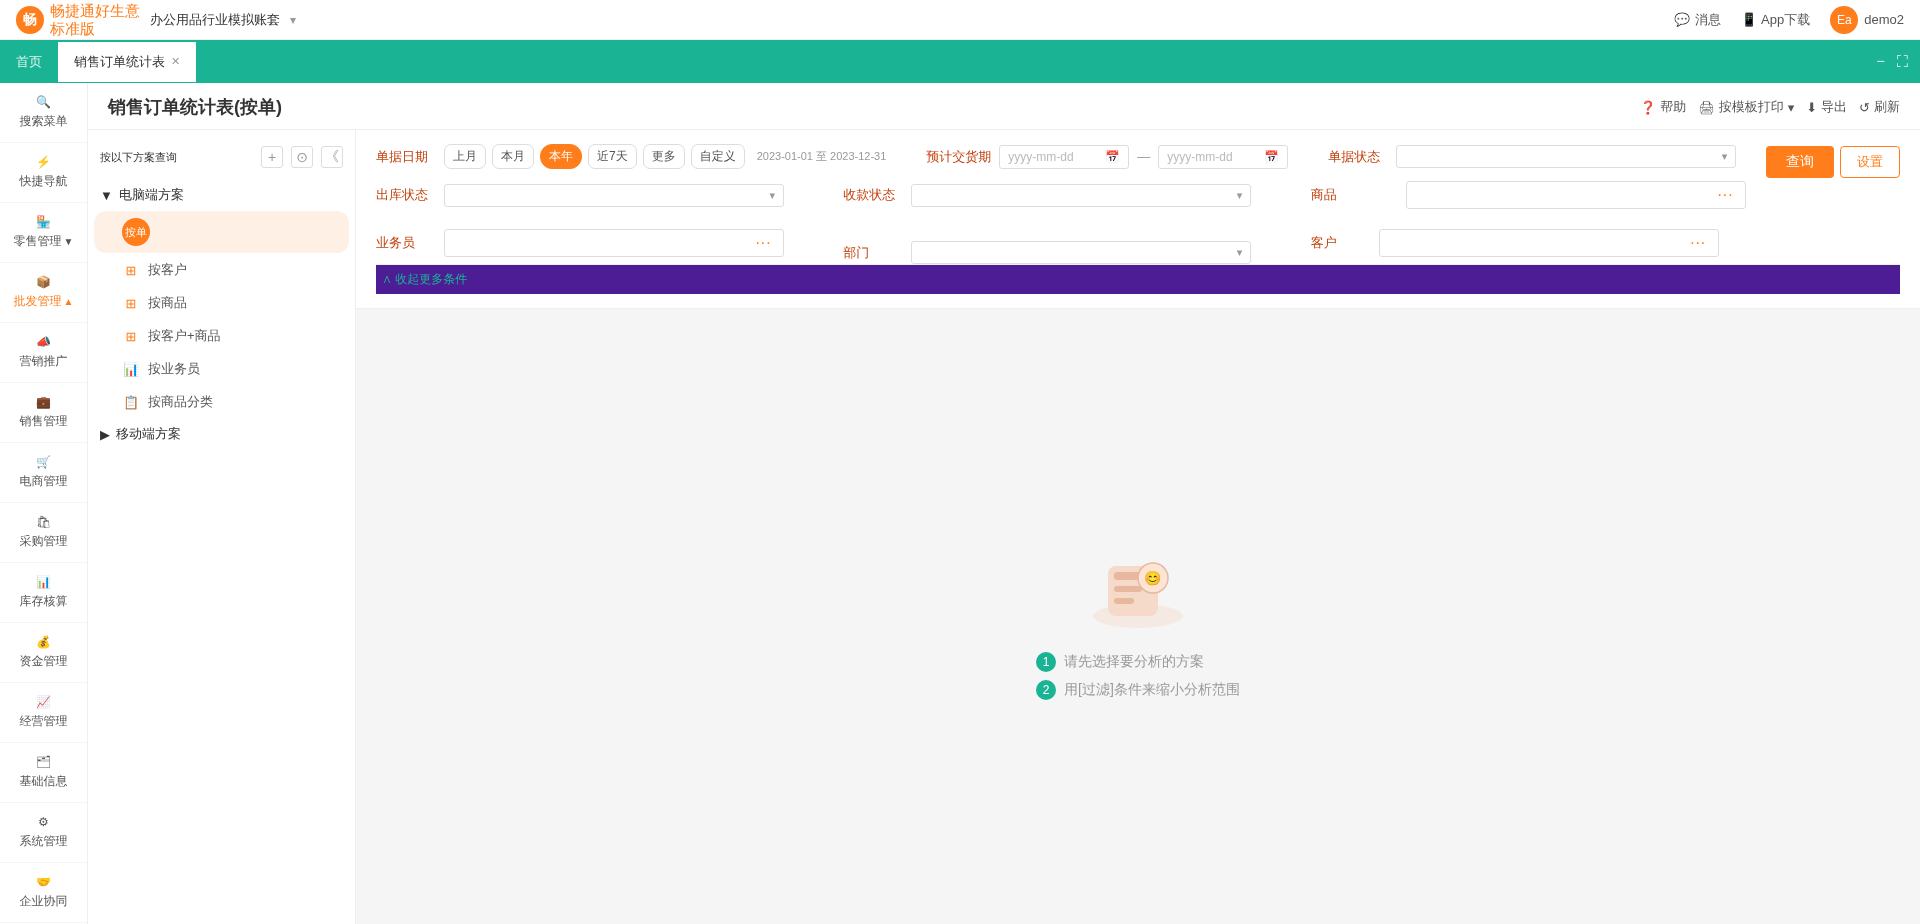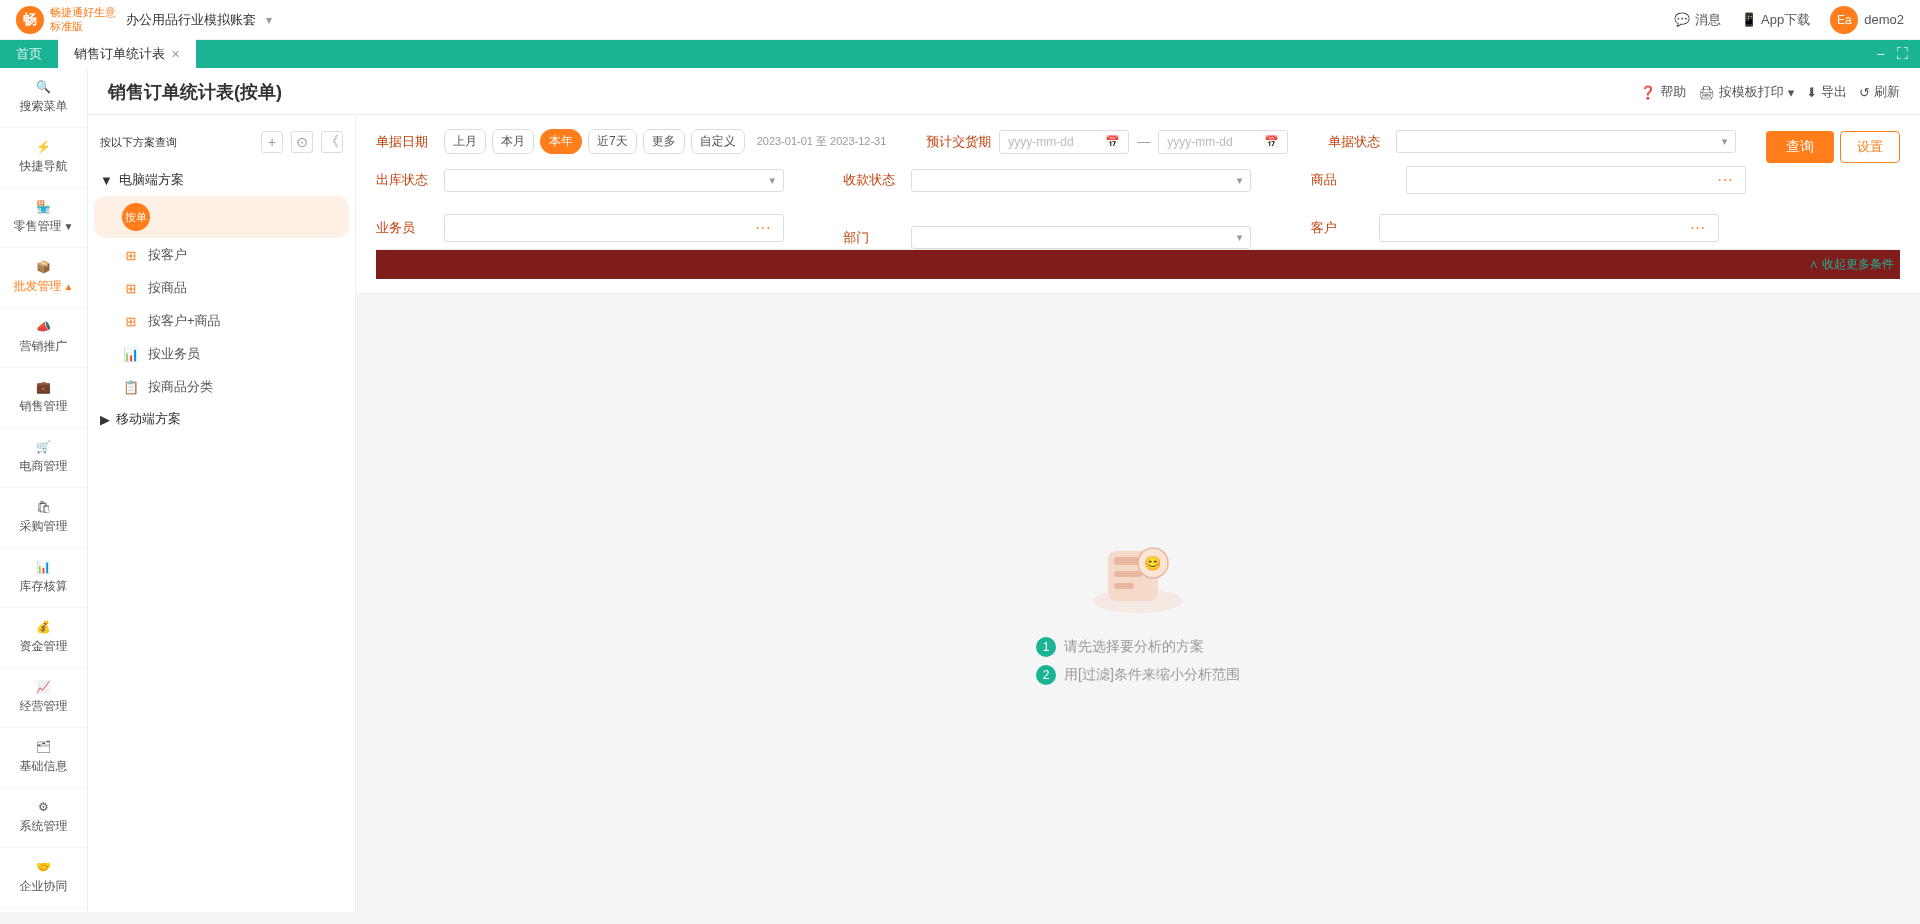--- a/index.html
+++ b/index.html
@@ -3,29 +3,29 @@
   <meta charset="utf-8">
   <style>
     * { margin: 0; padding: 0; box-sizing: border-box; }
     body { font-family: 'Microsoft YaHei', sans-serif; font-size: 13px; background: #f5f5f5; color: #333; width: 1920px; min-height: 924px; overflow-x: hidden; }
 
     
     .top-bar { height: 40px; background: #fff; border-bottom: 1px solid #eee; display: flex; align-items: center; justify-content: space-between; padding: 0 16px; }
     .top-bar-left { display: flex; align-items: center; gap: 10px; }
     .logo-area { display: flex; align-items: center; gap: 6px; }
     .logo-icon { width: 28px; height: 28px; background: #ff7d1a; border-radius: 50%; display: flex; align-items: center; justify-content: center; color: #fff; font-size: 14px; font-weight: bold; }
-    .logo-text { font-size: 11px; color: #ff7d1a; line-height: 1.2; }
+    .logo-text { font-size: 15px; color: #ff7d1a; line-height: 1.2; }
     .top-bar-title { font-size: 13px; color: #333; }
     .top-bar-dropdown { color: #999; font-size: 12px; cursor: pointer; }
     .top-bar-right { display: flex; align-items: center; gap: 20px; }
     .top-bar-btn { display: flex; align-items: center; gap: 4px; font-size: 13px; color: #555; cursor: pointer; }
     .user-avatar { width: 28px; height: 28px; border-radius: 50%; background: #ff7d1a; display: flex; align-items: center; justify-content: center; color: #fff; font-size: 12px; overflow: hidden; }
 
     
-    .tab-bar { height: 28px; background: #1ab394; display: flex; align-items: center; padding: 0 0 0 0; }
+    .tab-bar { height: 43px; background: #1ab394; display: flex; align-items: center; padding: 0 0 0 0; }
     .tab-item { height: 40px; display: flex; align-items: center; padding: 0 16px; cursor: pointer; color: rgba(255,255,255,0.85); font-size: 13px; gap: 6px; }
     .tab-item.active { background: #fff; color: #333; border-radius: 0; }
     .tab-item .close-icon { font-size: 11px; color: #999; }
     .tab-bar-right { margin-left: auto; display: flex; align-items: center; gap: 8px; padding-right: 12px; }
     .tab-bar-icon { color: rgba(255,255,255,0.85); cursor: pointer; font-size: 16px; }
 
     
     .main-layout { display: flex; height: calc(924px - 80px); }
 
     
@@ -68,21 +68,21 @@
     .date-quick-btn { padding: 3px 8px; border: 1px solid #ddd; border-radius: 7px; font-size: 12px; cursor: pointer; color: #555; background: #fff; }
     .date-quick-btn.active { background: #ff7d1a; color: #fff; border-color: #ff7d1a; border-radius: 12px; }
     .date-input { border: 1px solid #ddd; border-radius: 3px; padding: 4px 8px; font-size: 12px; color: #999; width: 130px; display: flex; align-items: center; justify-content: space-between; background: #fff; cursor: pointer; }
     .date-input .cal-icon { color: #ff7d1a; }
     .filter-select { border: 1px solid #ddd; border-radius: 3px; padding: 4px 8px; font-size: 13px; color: #333; min-width: 150px; background: #fff; cursor: pointer; display: flex; align-items: center; justify-content: space-between; }
     .filter-select .arrow { color: #999; font-size: 11px; }
     .filter-text-input { border: 1px solid #ddd; border-radius: 3px; padding: 4px 8px; font-size: 13px; color: #333; min-width: 200px; background: #fff; cursor: pointer; display: flex; align-items: center; justify-content: space-between; }
     .filter-item { display: flex; align-items: center; gap: 8px; }
     .filter-dash { color: #999; }
 
-    .collapse-bar { text-align: right; padding: 6px; cursor: pointer; color: #1ab394; font-size: 12px; background: #7f1d1d; border-top: 1px solid #f0f0f0; }
+    .collapse-bar { text-align: left; padding: 6px; cursor: pointer; color: #1ab394; font-size: 12px; background: #4c1d95; border-top: 1px solid #f0f0f0; }
 
     
     .query-btn-group { display: flex; gap: 6px; margin-left: 16px; }
     .btn-query { background: #ff7d1a; color: #fff; border: none; border-radius: 4px; padding: 7px 20px; font-size: 14px; cursor: pointer; white-space: nowrap; }
     .btn-settings { background: #fff; color: #ff7d1a; border: 1px solid #ff7d1a; border-radius: 4px; padding: 5px 16px; font-size: 13px; cursor: pointer; white-space: nowrap; }
 
     
     .empty-state { flex: 1; display: flex; flex-direction: column; align-items: center; justify-content: center; gap: 16px; background: #f5f5f5; }
     .empty-tips { display: flex; flex-direction: column; gap: 8px; }
     .empty-tip { display: flex; align-items: center; gap: 8px; font-size: 14px; color: #999; }

